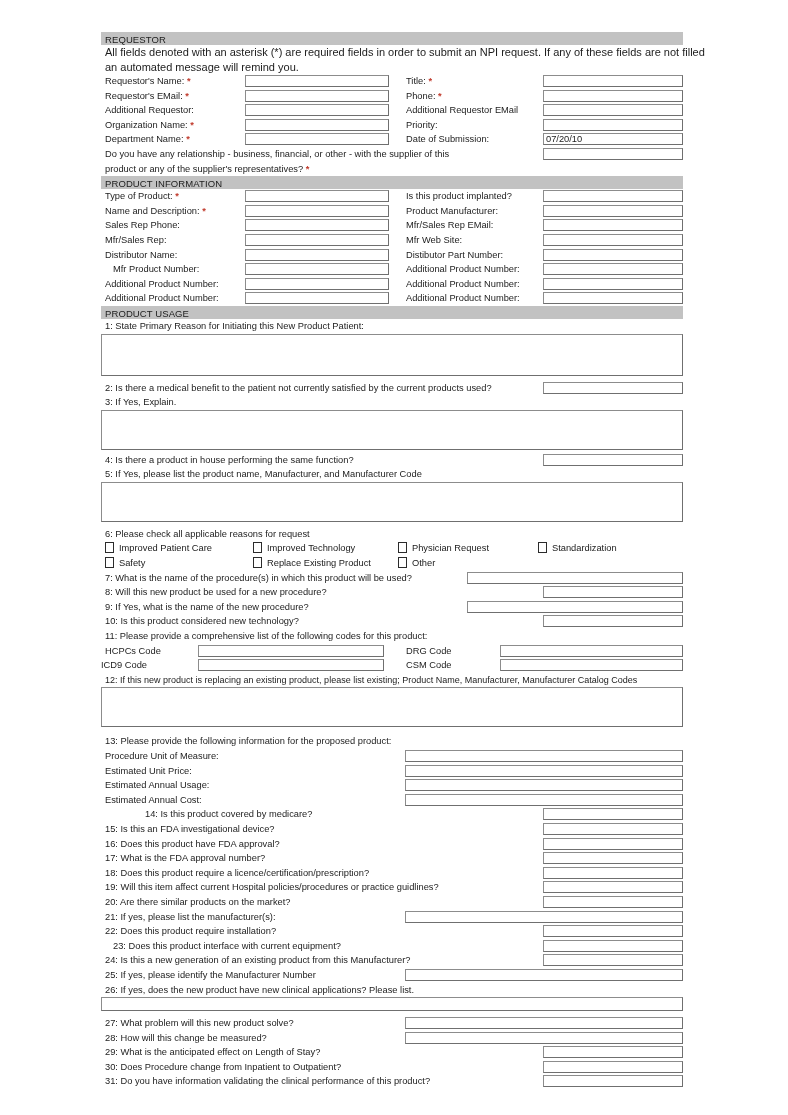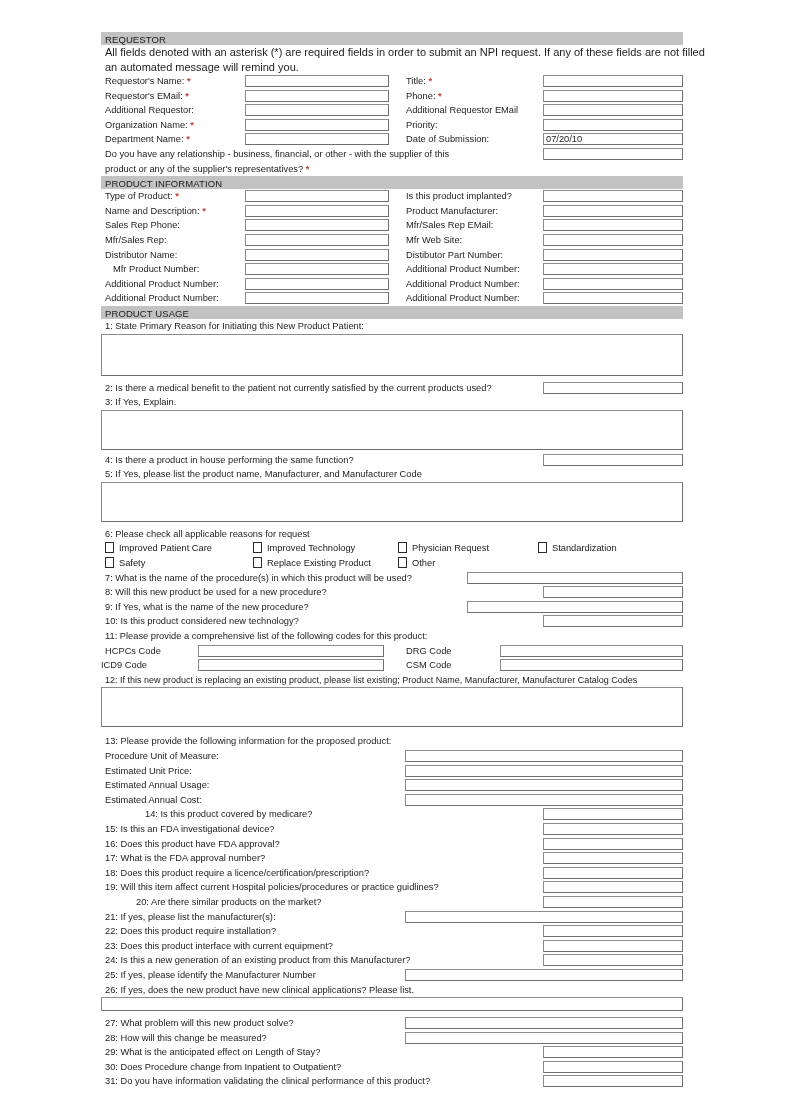--- a/index.html
+++ b/index.html
@@ -348,34 +348,34 @@
   </div>
   <div class="row">
     <span class="lbl" style="left:4px;">18: Does this product require a licence/certification/prescription?</span>
     <div class="fld" style="left:442px;width:140px;"></div>
   </div>
   <div class="row">
     <span class="lbl" style="left:4px;">19: Will this item affect current Hospital policies/procedures or practice guidlines?</span>
     <div class="fld" style="left:442px;width:140px;"></div>
   </div>
   <div class="row">
-    <span class="lbl" style="left:4px;margin-left:31px;">20: Are there similar products on the market?</span>
+    <span class="lbl" style="left:4px;">20: Are there similar products on the market?</span>
     <div class="fld" style="left:442px;width:140px;"></div>
   </div>
 
   <div class="row">
     <span class="lbl" style="left:4px;">21: If yes, please list the manufacturer(s):</span>
     <div class="fld" style="left:304px;width:278px;"></div>
   </div>
   <div class="row">
     <span class="lbl" style="left:4px;">22: Does this product require installation?</span>
     <div class="fld" style="left:442px;width:140px;"></div>
   </div>
   <div class="row">
-    <span class="lbl" style="left:4px;text-align:center;">23: Does this product interface with current equipment?</span>
+    <span class="lbl" style="left:12px;text-align:center;">23: Does this product interface with current equipment?</span>
     <div class="fld" style="left:442px;width:140px;"></div>
   </div>
   <div class="row">
     <span class="lbl" style="left:4px;">24: Is this a new generation of an existing product from this Manufacturer?</span>
     <div class="fld" style="left:442px;width:140px;"></div>
   </div>
   <div class="row">
     <span class="lbl" style="left:4px;">25: If yes, please identify the Manufacturer Number</span>
     <div class="fld" style="left:304px;width:278px;"></div>
   </div>

